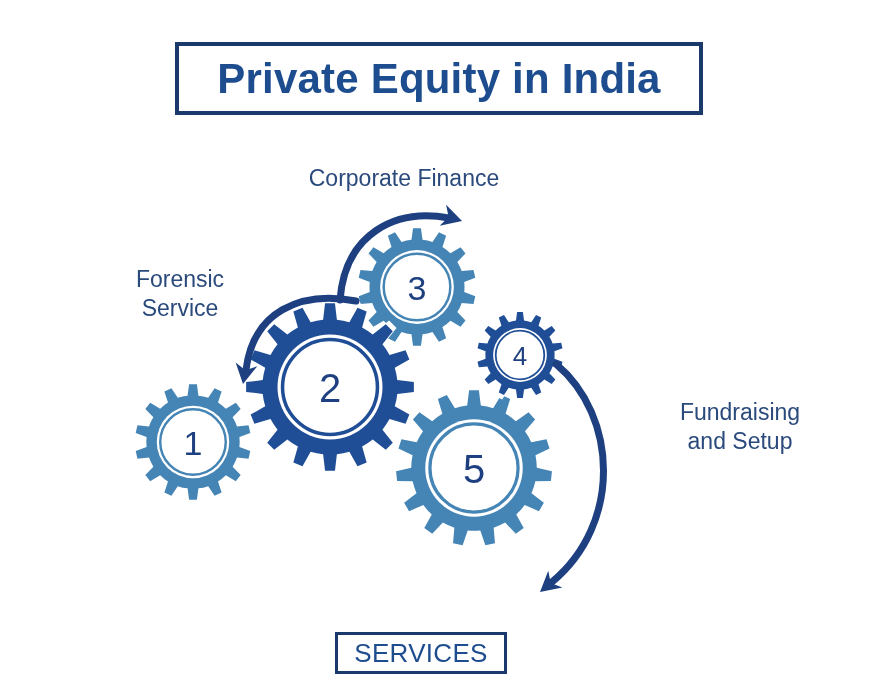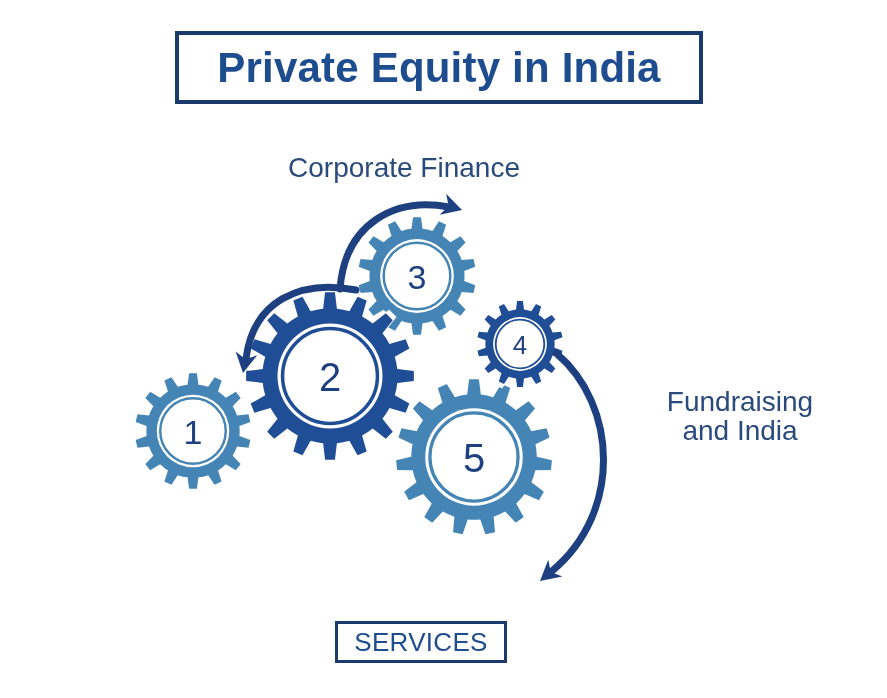--- a/index.html
+++ b/index.html
@@ -10,21 +10,21 @@
   body {
     width: 887px;
     height: 698px;
     font-family: "Liberation Sans", sans-serif;
     overflow: hidden;
     position: relative;
   }
   #stage {
     position: absolute;
     left: 0;
-    top: 1px;
+    top: 12px;
     width: 887px;
     height: 512px;
     background: #ffffff;
   }
   .title-box {
     position: absolute;
     left: 175px;
     top: 30px;
     width: 528px;
     height: 73px;
@@ -59,21 +59,21 @@
   .services-text {
     font-size: 26px;
     color: #1e4d8f;
     line-height: 1;
     white-space: nowrap;
     letter-spacing: 0.3px;
   }
   .label {
     position: absolute;
     color: #2a4a7c;
-    font-size: 28px;
+    font-size: 23px;
     line-height: 29px;
     text-align: center;
     white-space: pre-line;
   }
   #label-forensic   { left: 104px; top: 253px; width: 152px; }
   #label-corporate  { left: 268px; top: 152px; width: 272px; }
   #label-tax        { left: 500px; top: 232px; width: 240px; }
   #label-fundraising{ left: 640px; top: 386px; width: 200px; }
   #label-risk       { left: 64px;  top: 484px; width: 260px; }
 
@@ -139,20 +139,22 @@
         <path d="M 340 288 C 345 222 395 196 449 206" fill="none" stroke="#1e4080" stroke-width="7" stroke-linecap="round"></path>
         <path d="M 0 0 L -20 -11 L -14 0 L -20 11 Z" fill="#1e4080" transform="translate(462,209) rotate(17)"></path>
         <path d="M 356 289 C 300 278 253 300 246 358" fill="none" stroke="#1e4080" stroke-width="7" stroke-linecap="round"></path>
         <path d="M 0 0 L -20 -11 L -14 0 L -20 11 Z" fill="#1e4080" transform="translate(243,372) rotate(100)"></path>
         <path d="M 556 352 C 618 404 622 512 552 570" fill="none" stroke="#1e4080" stroke-width="7" stroke-linecap="round"></path>
         <path d="M 0 0 L -20 -11 L -14 0 L -20 11 Z" fill="#1e4080" transform="translate(540,580) rotate(140)"></path>
       </g>
   </svg>
 
   <div class="label" id="label-corporate">Corporate Finance</div>
+  <div class="label" id="label-forensic">Forensic
+Service</div>
   <div class="label" id="label-fundraising">Fundraising
-and India</div>
+and Setup</div>
 
   <div class="services-box">
     <div class="services-text">SERVICES</div>
   </div>
 
 </div>
 
 </body></html>

